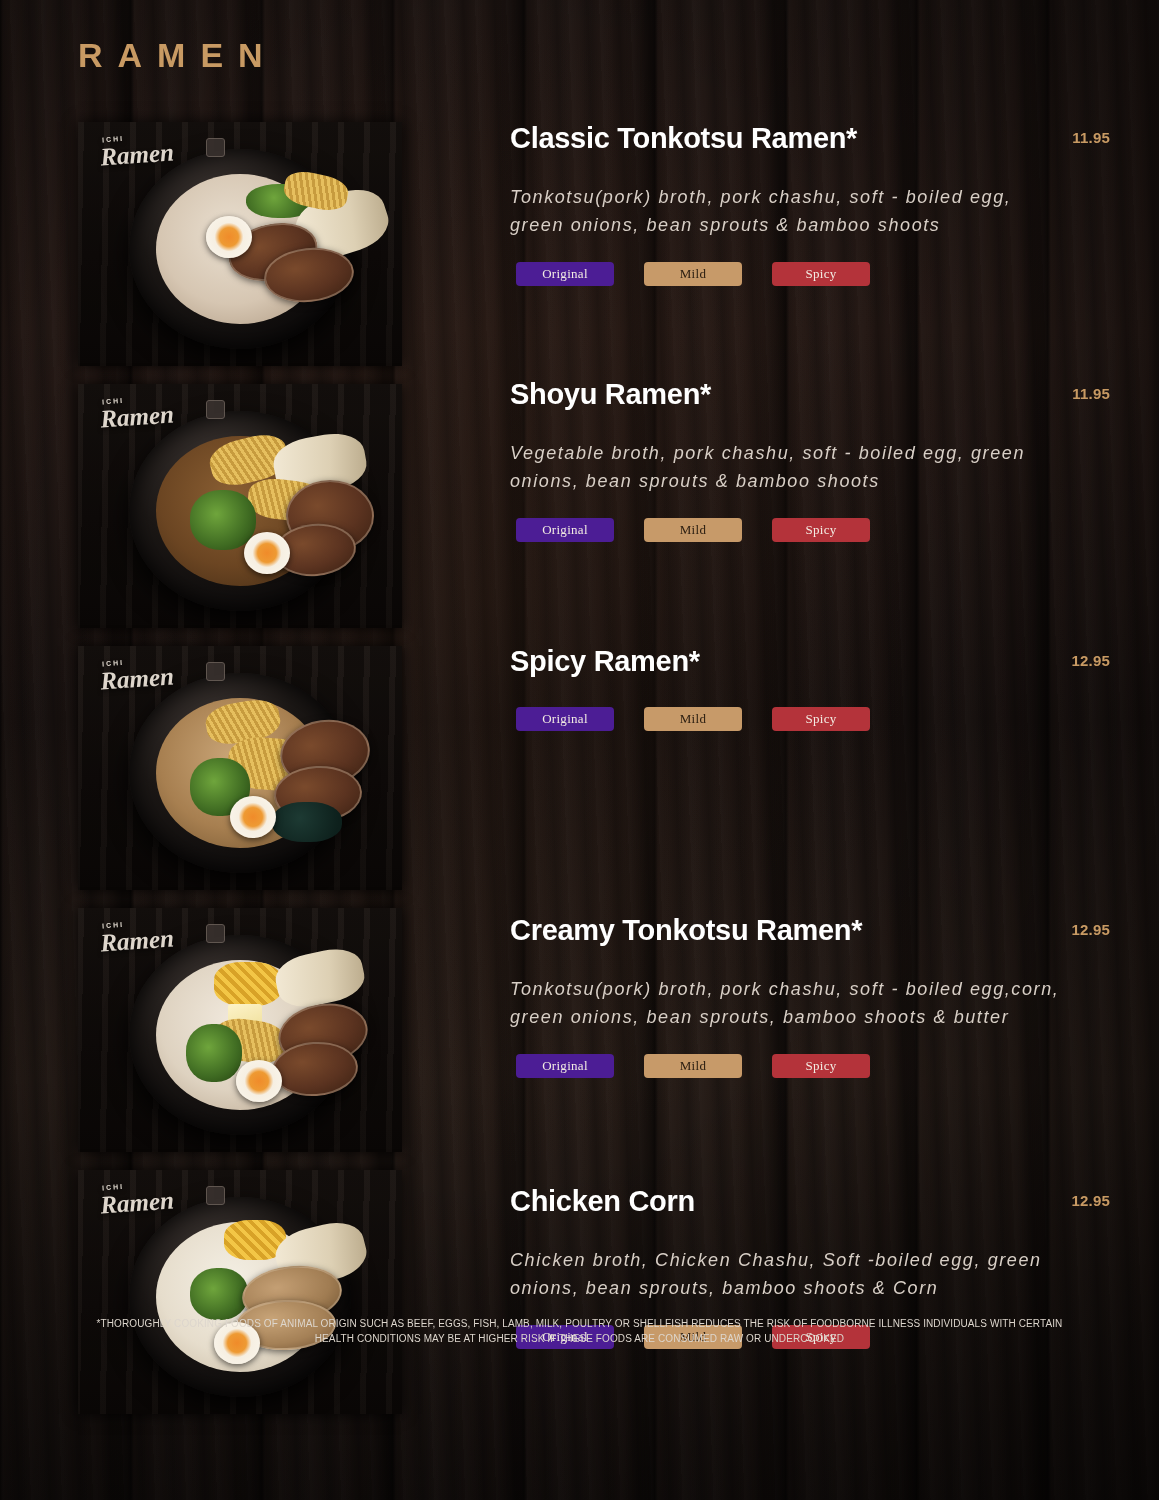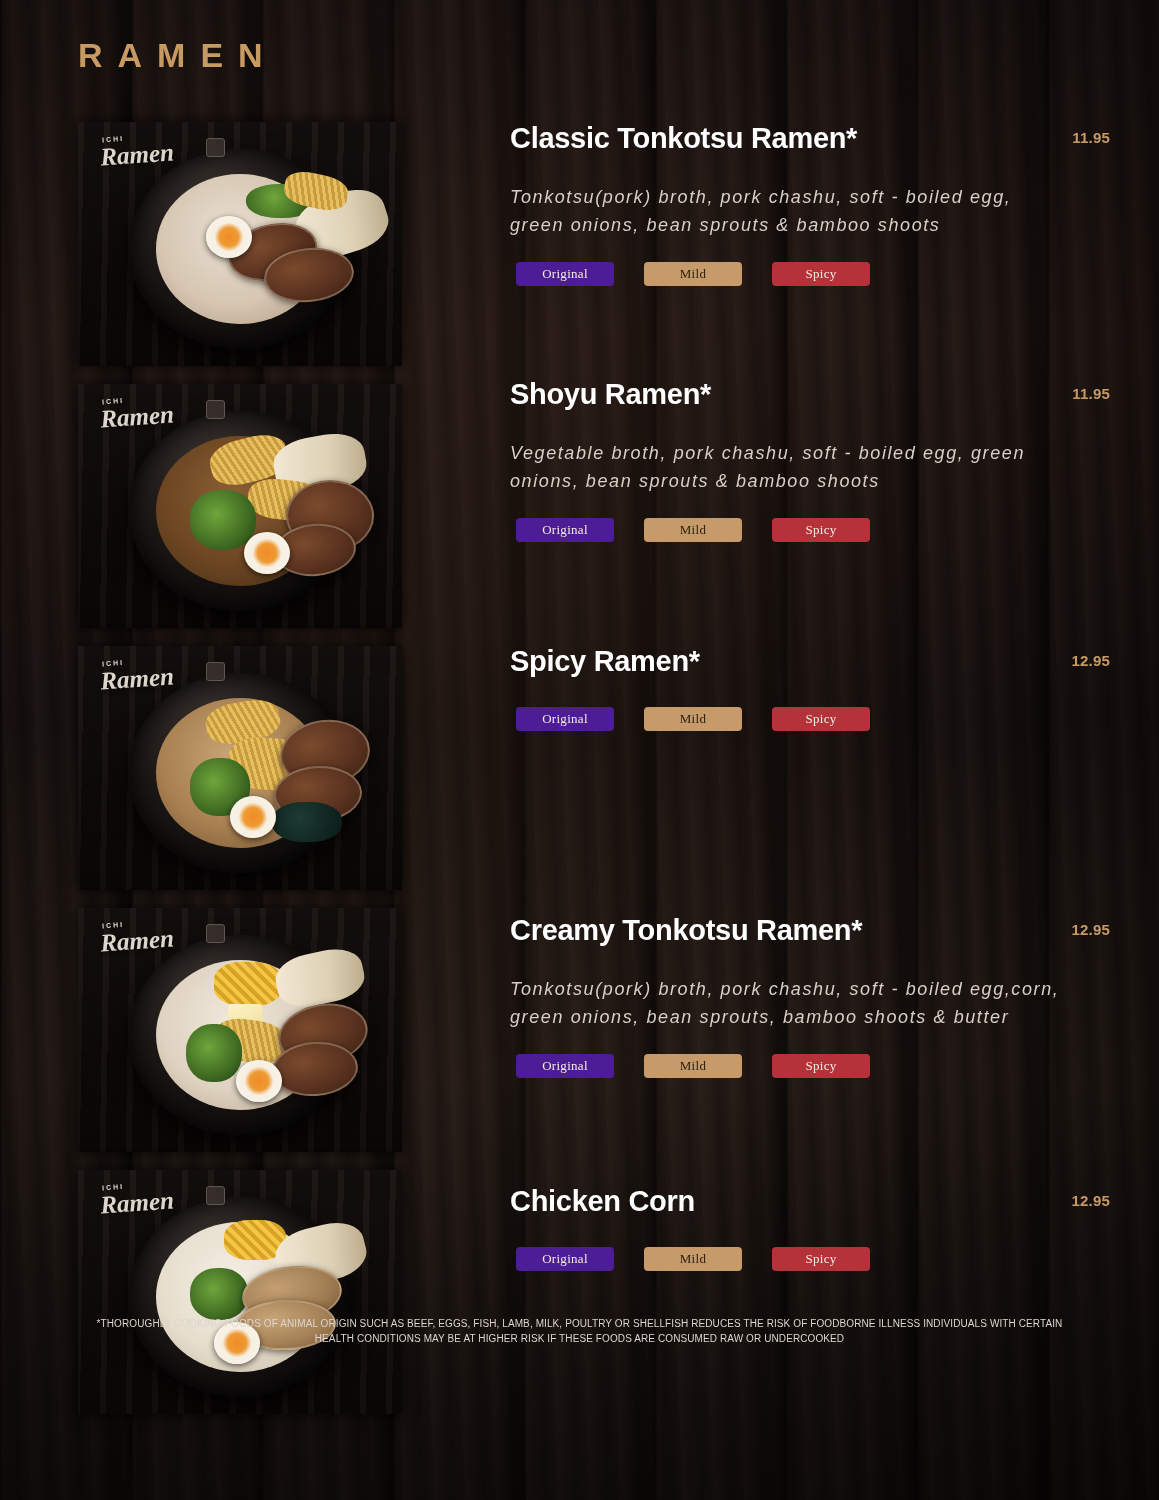--- a/index.html
+++ b/index.html
@@ -421,20 +421,21 @@
         <div class="tag tag-mild">Mild</div>
         <div class="tag tag-spicy">Spicy</div>
       </div>
     </div>
 
     <div class="item" style="top:1063px;">
       <div class="item-head">
         <div class="item-name">Chicken Corn</div>
         <div class="item-price">12.95</div>
       </div>
+      <div class="item-desc">Chicken broth, Chicken Chashu, Soft -boiled egg, green onions, bean sprouts, bamboo shoots &amp; Corn</div>
       <div class="tags">
         <div class="tag tag-original">Original</div>
         <div class="tag tag-mild">Mild</div>
         <div class="tag tag-spicy">Spicy</div>
       </div>
     </div>
 
   </div>
 
   <div class="footer">*THOROUGHLY COOKING FOODS OF ANIMAL ORIGIN SUCH AS BEEF, EGGS, FISH, LAMB, MILK, POULTRY OR SHELLFISH REDUCES THE RISK OF FOODBORNE ILLNESS INDIVIDUALS WITH CERTAIN HEALTH CONDITIONS  MAY BE AT HIGHER RISK IF THESE FOODS ARE CONSUMED RAW OR UNDERCOOKED</div>

